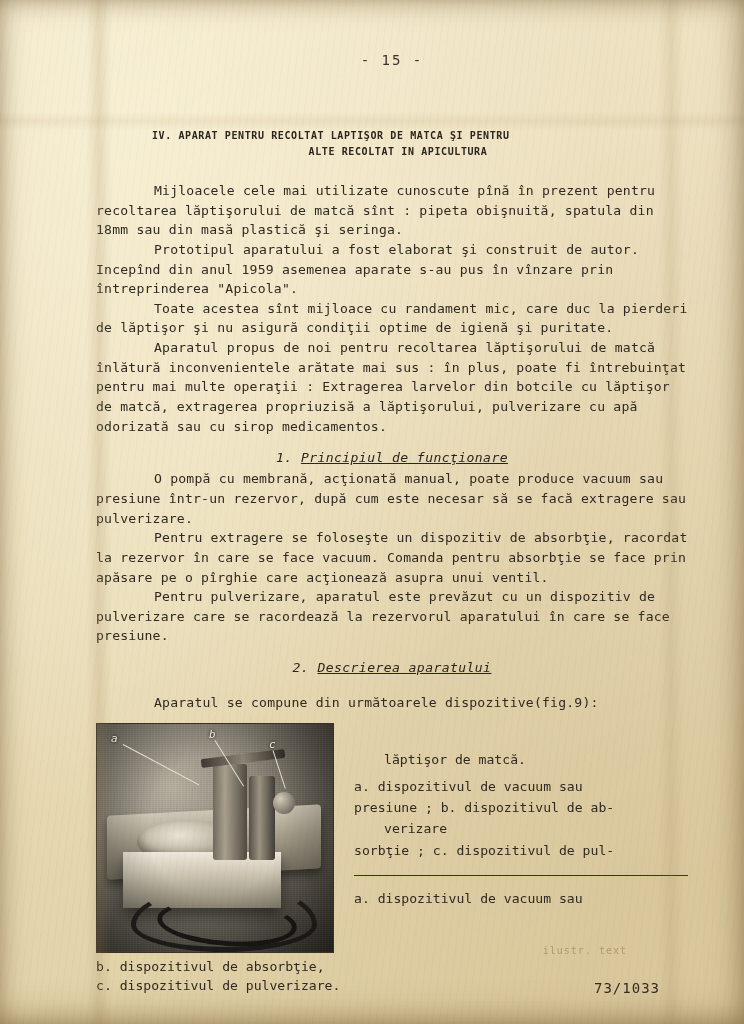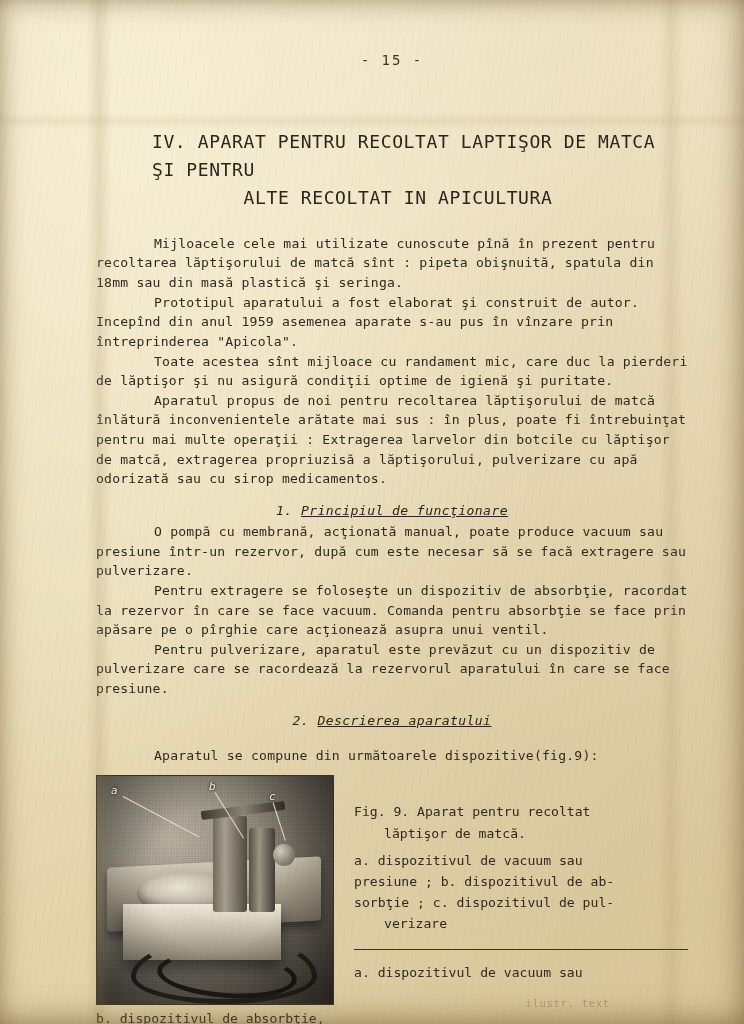--- a/index.html
+++ b/index.html
@@ -74,22 +74,22 @@
     padding-top: 52px;
     color: #3a332a;
   }
 
   .title-block {
     text-align: center;
     margin-top: 60px;
     line-height: 1.55;
   }
   .title-line {
-    font-size: 18px;
-    font-weight: normal;
+    font-size: 10px;
+    font-weight: bold;
     letter-spacing: 0.6px;
     color: #2b251d;
   }
   .title-line.first { text-align: left; padding-left: 56px; }
   .title-line.second { text-align: center; padding-left: 12px; }
 
   .body-text {
     margin-top: 22px;
     font-size: 13.1px;
     line-height: 1.50;
@@ -242,21 +242,21 @@
     margin-top: 2px;
   }
   .doc-code {
     font-size: 14px;
     letter-spacing: 1px;
     padding-right: 28px;
     color: #332c24;
   }
   .smudge {
     position: absolute;
-    right: 78px;
+    right: 61px;
     bottom: 40px;
     font-size: 10px;
     color: rgba(120,100,70,0.45);
     letter-spacing: 1px;
   }
 </style>
 </head>
 <body>
 
 <div class="page">
@@ -319,26 +319,25 @@
         <div class="lead" style="left:26px; top:20px; width:86px; transform: rotate(28deg);"></div>
 
         <div class="callout" style="left:112px; top:4px;">b</div>
         <div class="lead" style="left:118px; top:16px; width:54px; transform: rotate(58deg);"></div>
 
         <div class="callout" style="left:172px; top:14px;">c</div>
         <div class="lead" style="left:176px; top:26px; width:40px; transform: rotate(72deg);"></div>
       </div>
 
       <div class="caption">
-        <div>Fig. 9. Aparat pentru recoltat</div>
         <div style="padding-left:30px">lăptişor de matcă.</div>
         <div style="margin-top:6px">a. dispozitivul de vacuum sau</div>
         <div>presiune ; b. dispozitivul de ab-</div>
+        <div style="padding-left:30px">verizare</div>
         <div>sorbţie ; c. dispozitivul de pul-</div>
-        <div style="padding-left:30px">verizare</div>
 
         <hr class="rule">
 
         <div>a. dispozitivul de vacuum sau</div>
       </div>
     </div>
 
     <div class="bottom-row">
       <div class="legend-below">
         <div>b. dispozitivul de absorbţie,</div>

